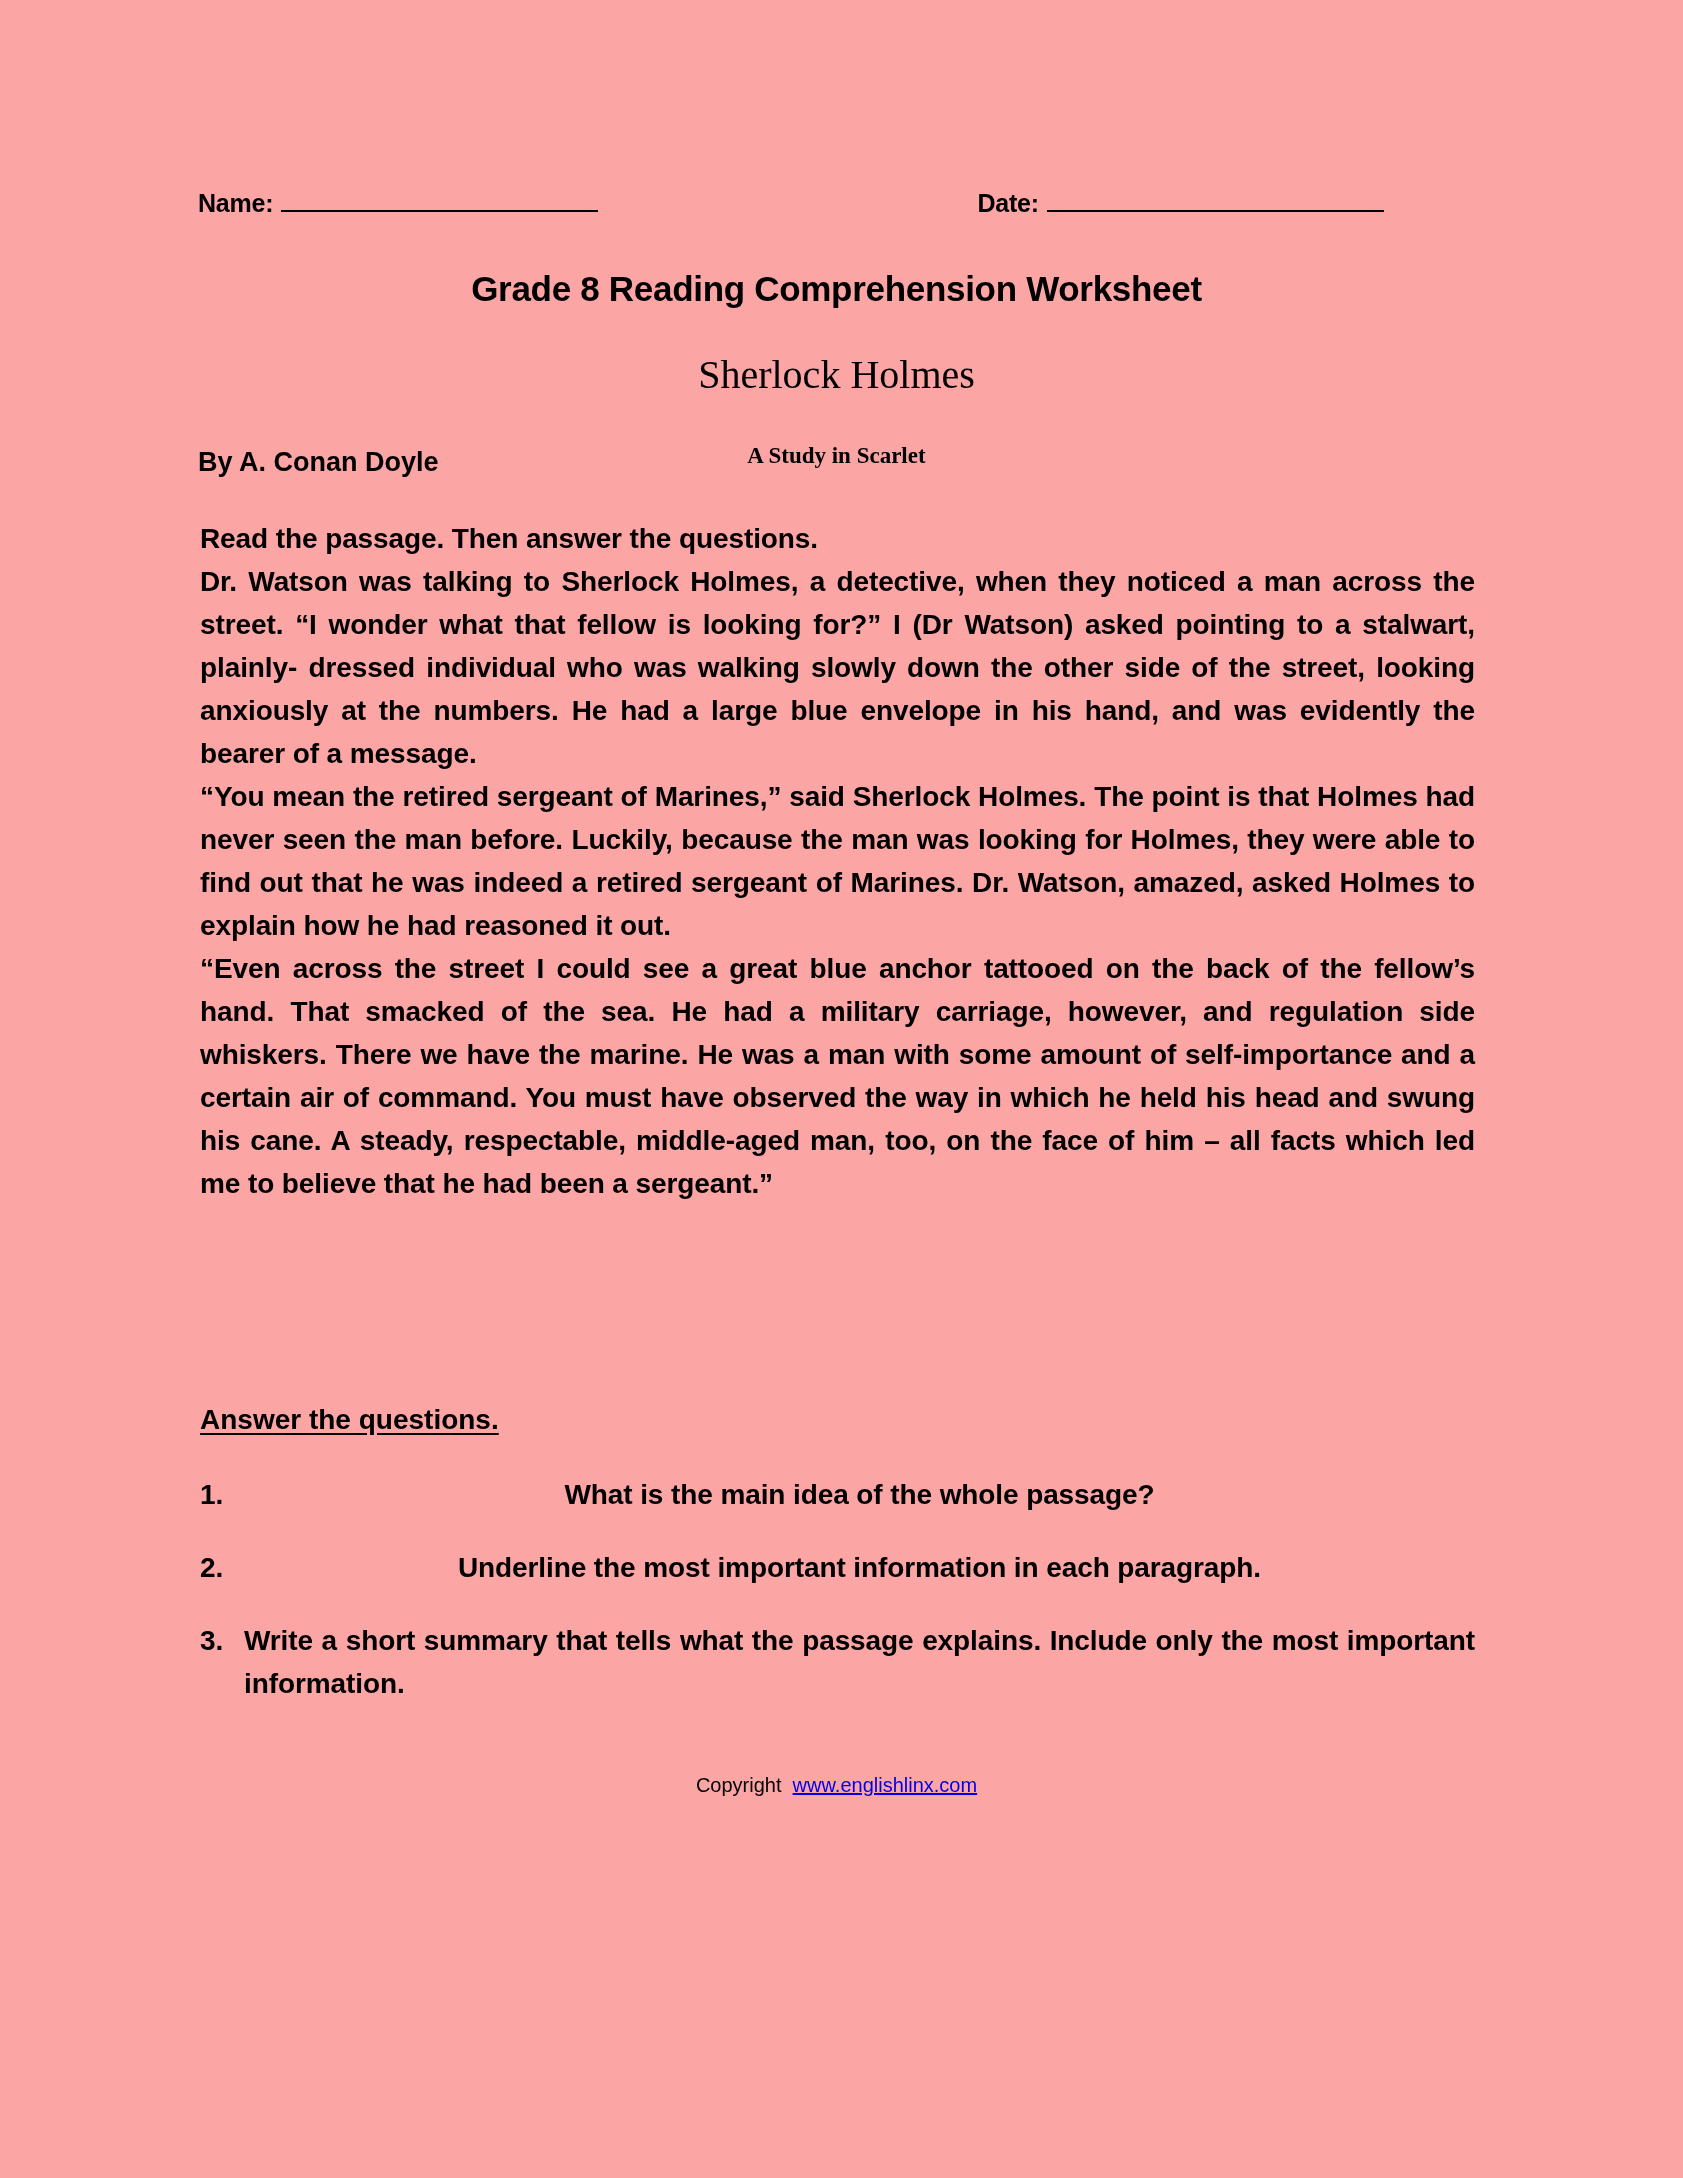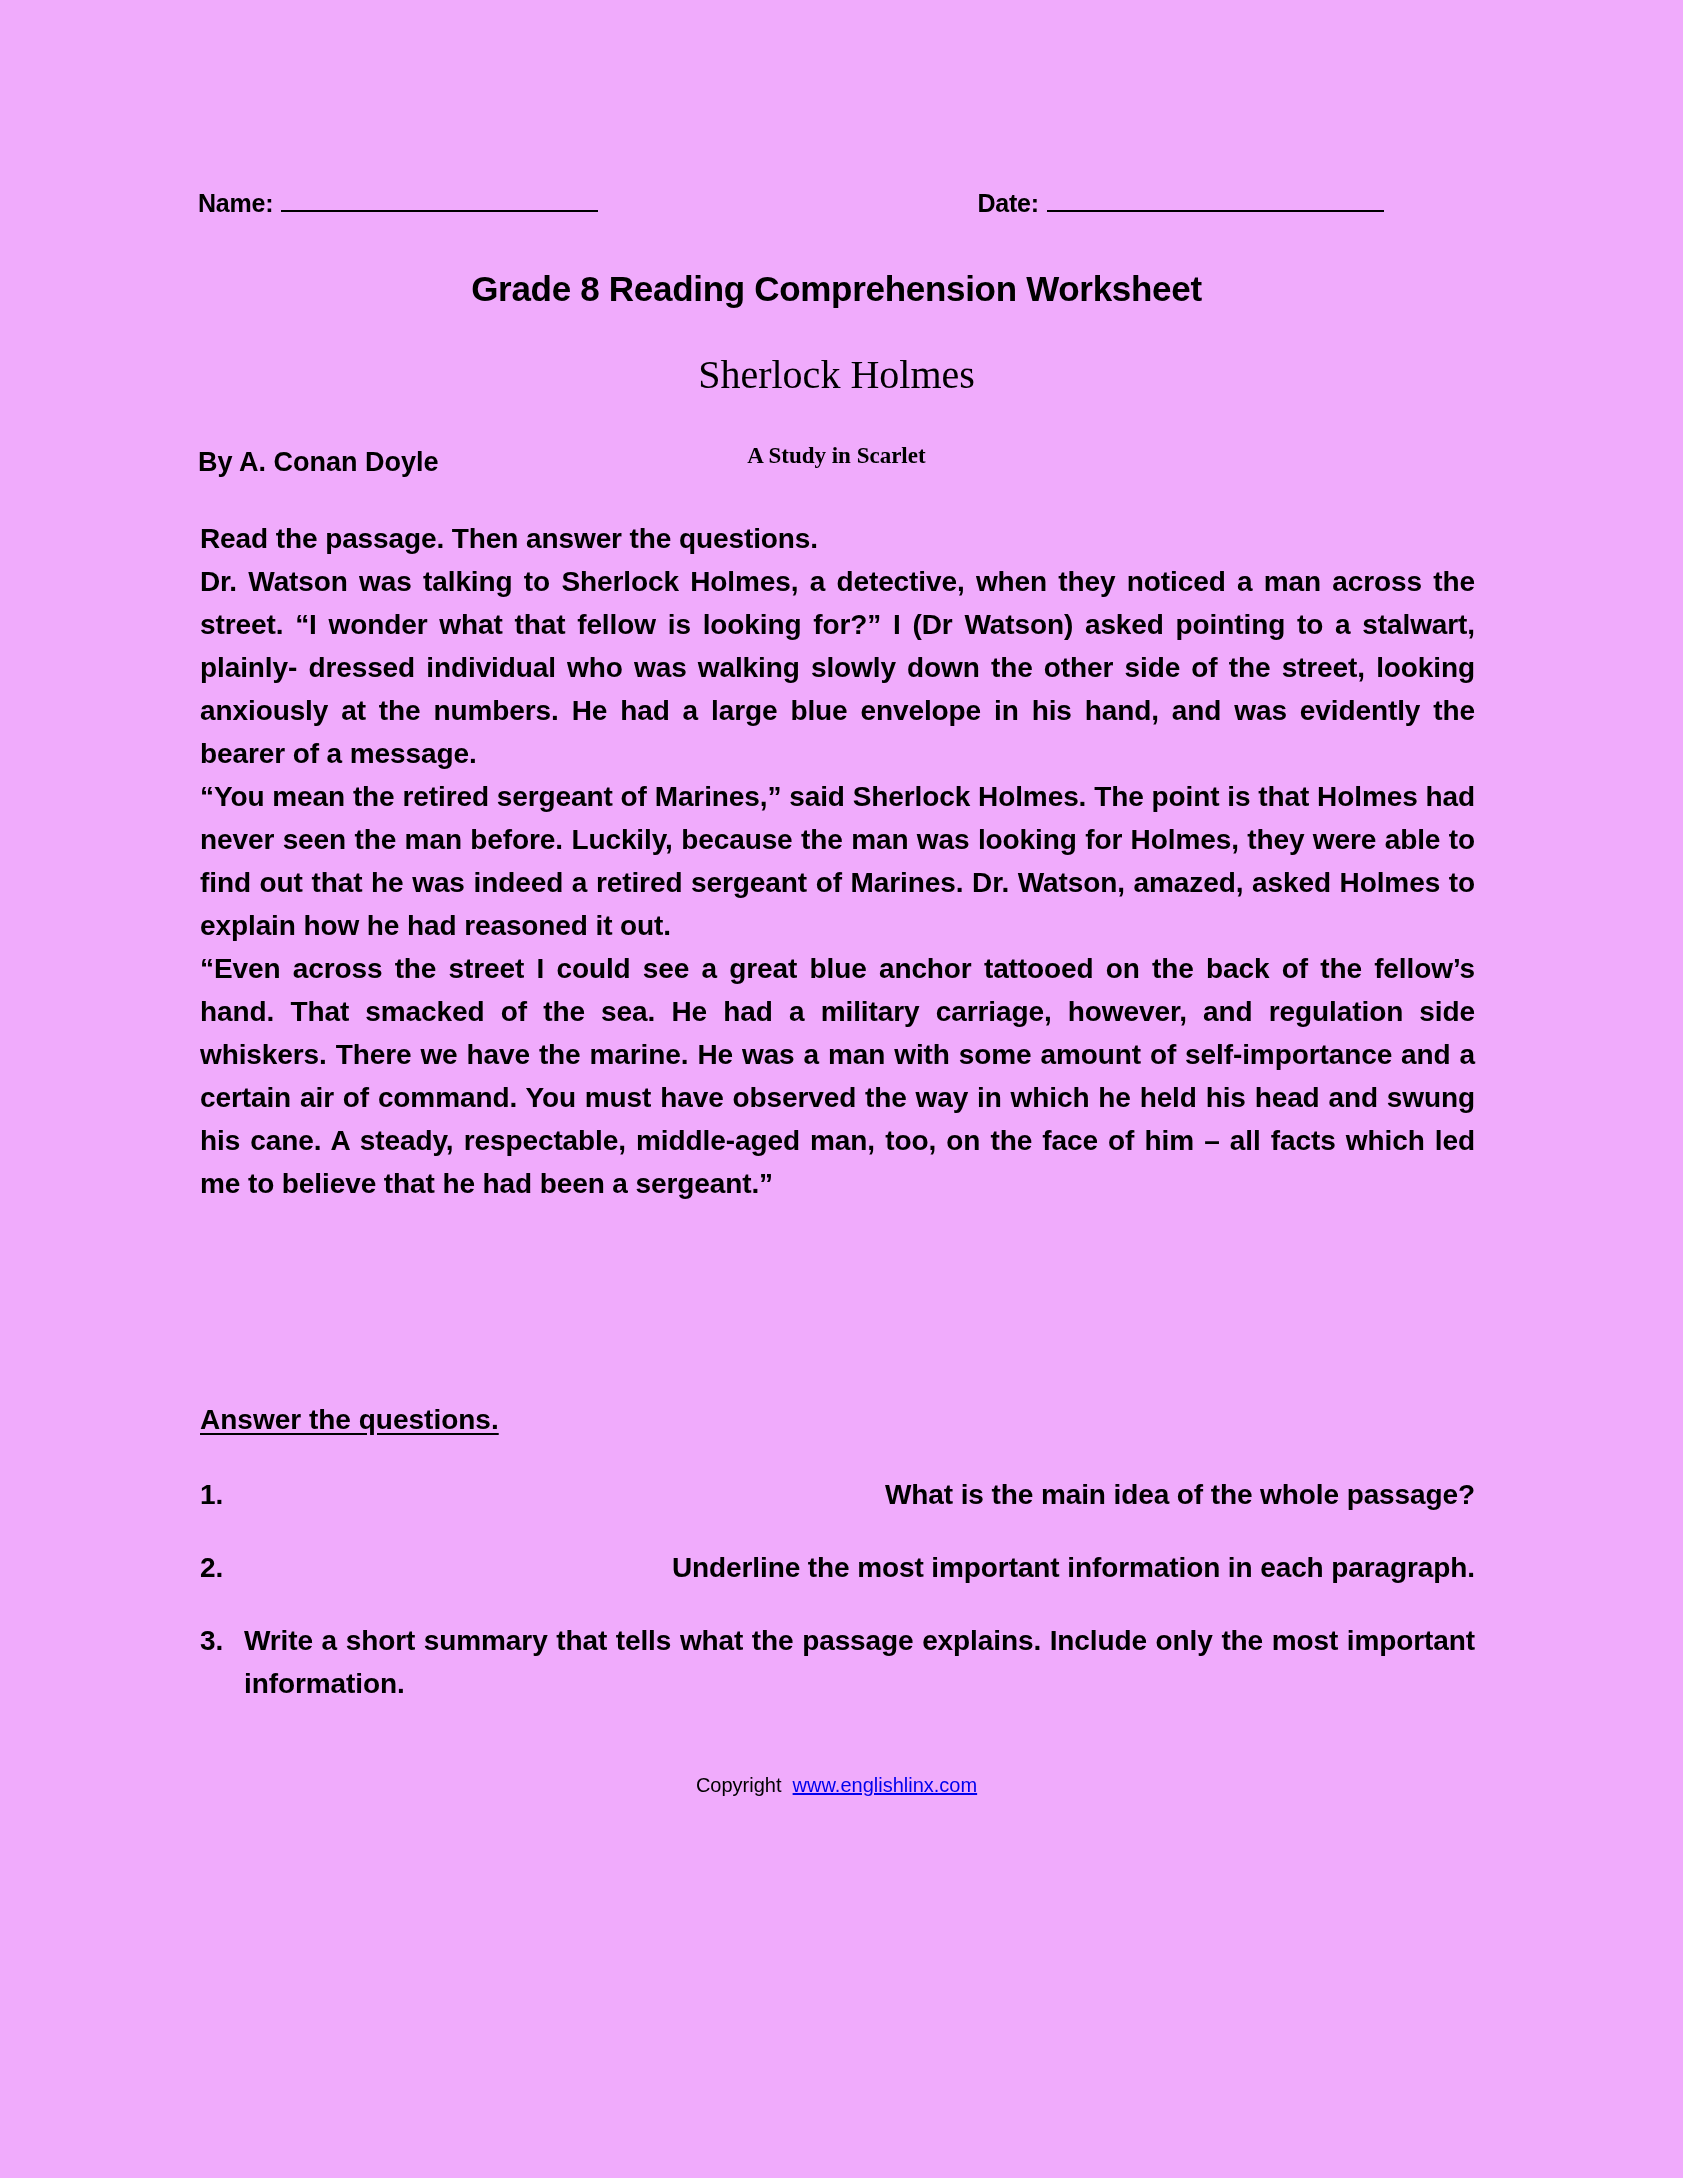--- a/index.html
+++ b/index.html
@@ -12,21 +12,21 @@
     height: 2178px;
     font-family: "Liberation Sans", sans-serif;
     color: #000000;
     -webkit-font-smoothing: none;
   }
 
   .page {
     position: relative;
     width: 1683px;
     height: 2178px;
-    background: #f0abfc;
+    background: #fca5a5;
     box-sizing: border-box;
   }
 
   
   .sheet {
     position: absolute;
     left: 198px;
     top: 0;
     width: 1277px;
     height: 2178px;
@@ -153,21 +153,21 @@
     letter-spacing: -0.1px;
   }
   .q-num {
     width: 44px;
     flex: 0 0 44px;
   }
   .q-text {
     flex: 1;
     text-align: justify;
   }
-  .q-text.no-justify { text-align: right; }
+  .q-text.no-justify { text-align: center; }
 
   
   .footer {
     position: absolute;
     left: 0;
     top: 1774px;
     width: 1277px;
     text-align: center;
     font-size: 20px;
   }

